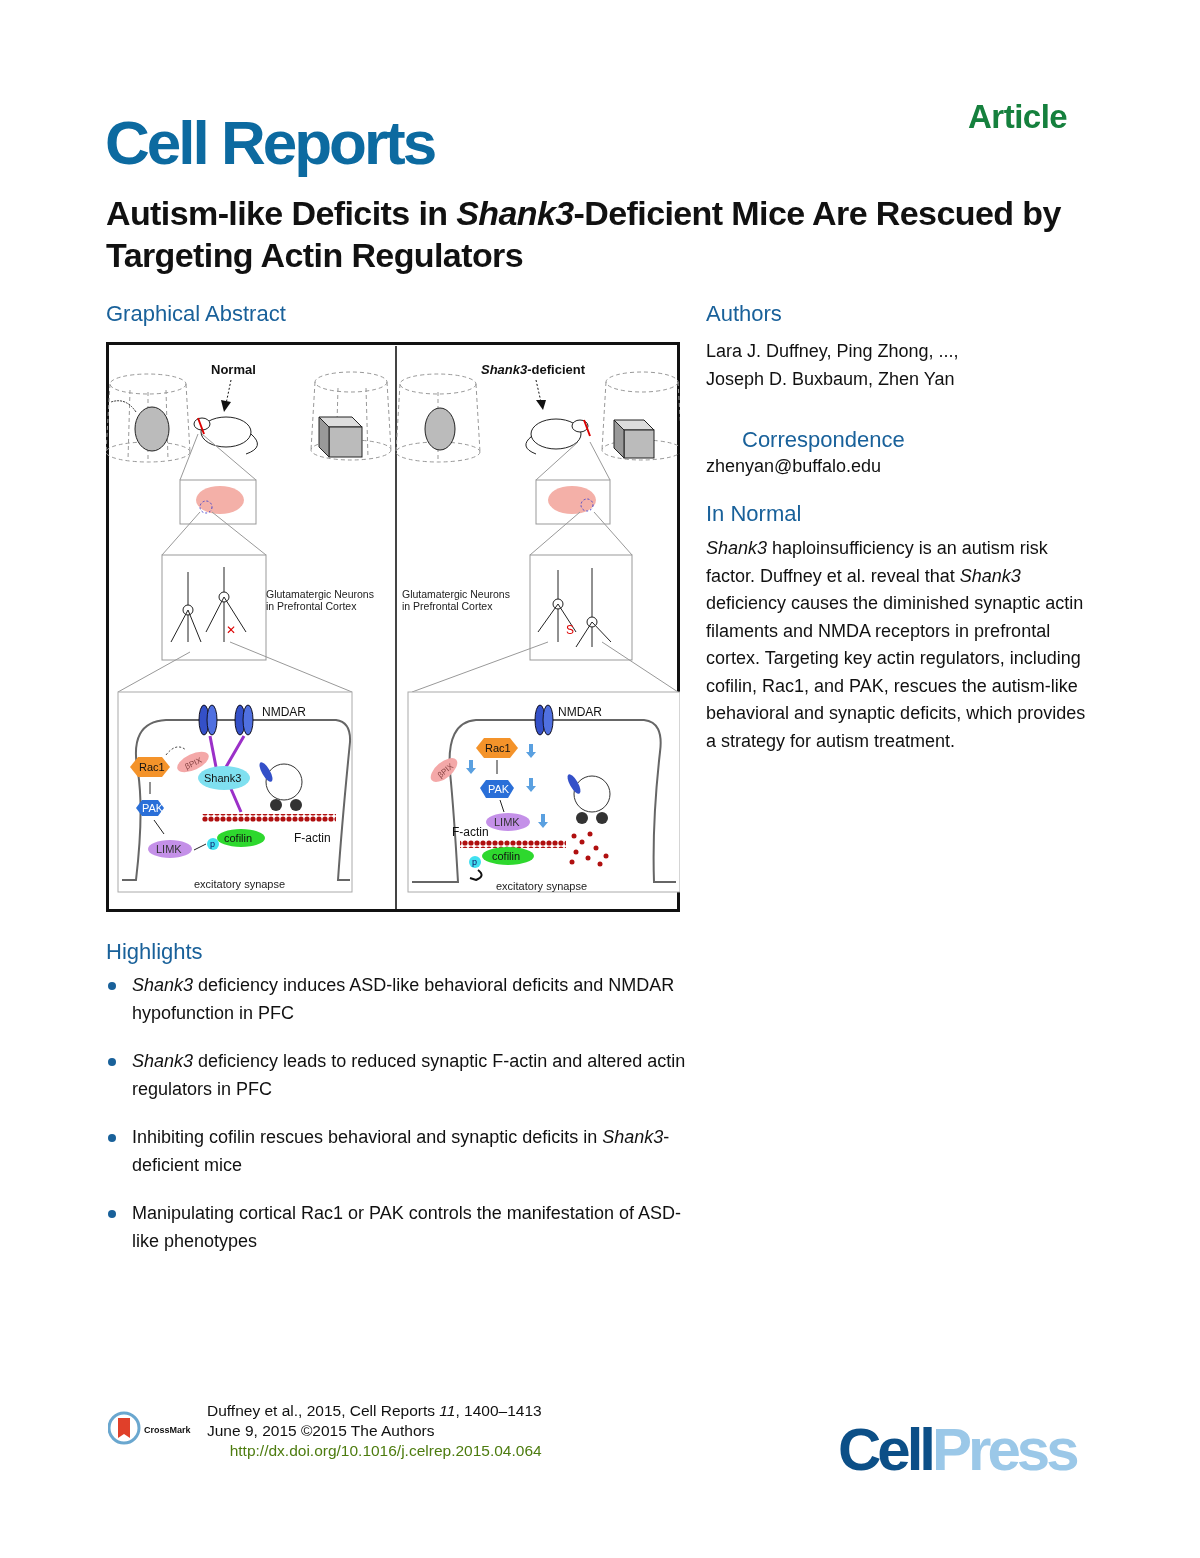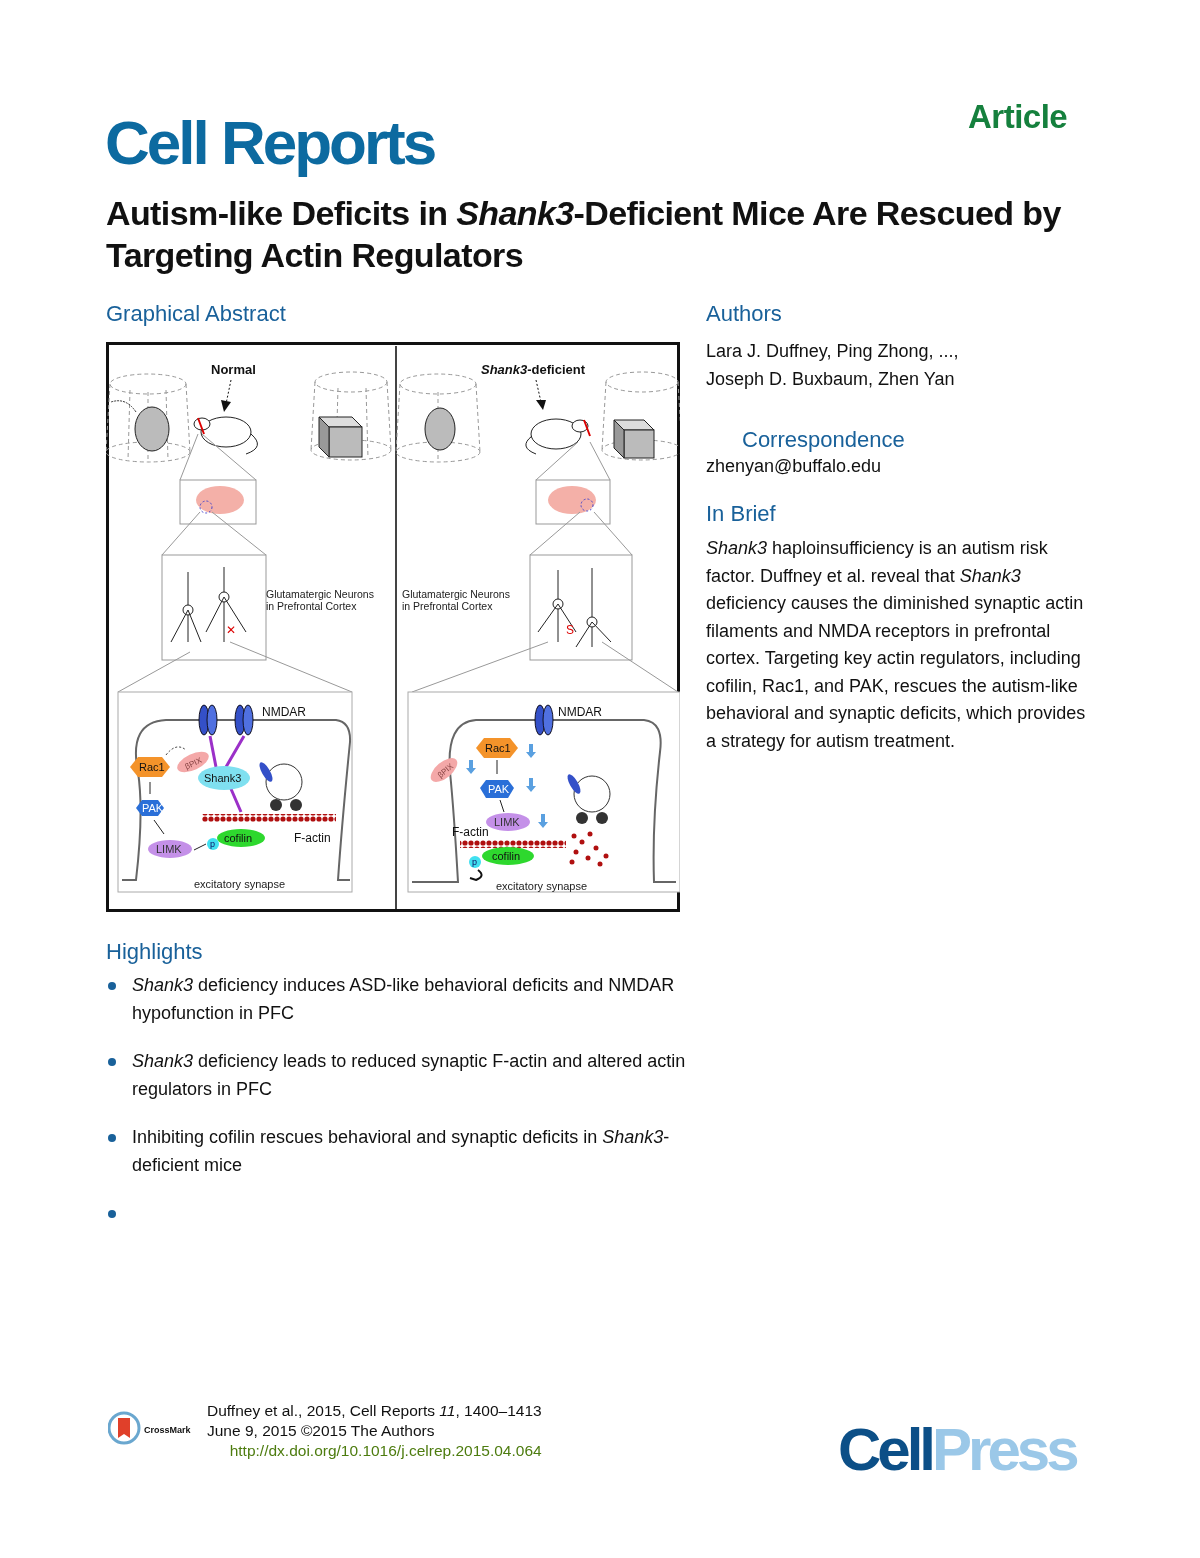--- a/index.html
+++ b/index.html
@@ -36,21 +36,21 @@
 </head>
 <body>
 
 <div class="abs article-tag">Article</div>
 <div class="abs journal-logo">Cell Reports</div>
 <div class="abs title"><span>Autism-like Deficits in </span><i>Shank3</i><span>-Deficient Mice Are Rescued by Targeting Actin Regulators</span></div>
 
 <div class="abs sec-head gabs-head">Graphical Abstract</div>
 <div class="abs sec-head authors-head">Authors</div>
 <div class="abs sec-head corr-head">Correspondence</div>
-<div class="abs sec-head brief-head">In Brief</div>
+<div class="abs sec-head brief-head">In Normal</div>
 <div class="abs sec-head hl-head">Highlights</div>
 
 <div class="abs body-text authors">
   <div>Lara J. Duffney, Ping Zhong, ...,</div>
   <div>Joseph D. Buxbaum, Zhen Yan</div>
 </div>
 
 <div class="abs body-text email">zhenyan@buffalo.edu</div>
 
 <div class="abs body-text brief"><i>Shank3</i><span> haploinsufficiency is an autism risk factor. Duffney et al. reveal that </span><i>Shank3</i><span> deficiency causes the diminished synaptic actin filaments and NMDA receptors in prefrontal cortex. Targeting key actin regulators, including cofilin, Rac1, and PAK, rescues the autism-like behavioral and synaptic deficits, which provides a strategy for autism treatment.</span></div>
@@ -273,21 +273,21 @@
     <circle cx="186" cy="476" r="6" fill="#333"></circle>
       <circle cx="206" cy="476" r="6" fill="#333"></circle>
     <text x="100" y="548" font-size="11" fill="#222">excitatory synapse</text>
   </g>
 </svg>
 
 <ul class="abs hl-list">
   <li class="hl-item"><span class="hl-bullet"></span><i>Shank3</i><span> deficiency induces ASD-like behavioral deficits and NMDAR hypofunction in PFC</span></li>
   <li class="hl-item"><span class="hl-bullet"></span><i>Shank3</i><span> deficiency leads to reduced synaptic F-actin and altered actin regulators in PFC</span></li>
   <li class="hl-item"><span class="hl-bullet"></span><span>Inhibiting cofilin rescues behavioral and synaptic deficits in </span><i>Shank3</i><span>-deficient mice</span></li>
-  <li class="hl-item"><span class="hl-bullet"></span></li>
+  <li class="hl-item"><span class="hl-bullet"></span><span>Manipulating cortical Rac1 or PAK controls the manifestation of ASD-like phenotypes</span></li>
 </ul>
 
 <svg class="abs crossmark" viewBox="0 0 120 36">
   <circle cx="16" cy="18" r="15" fill="#fff" stroke="#6aa7cf" stroke-width="3"></circle>
   <path d="M10 8 L22 8 L22 28 L16 24 L10 28 Z" fill="#e0402a"></path>
   <text x="36" y="23" font-size="9" font-weight="bold" fill="#111">CrossMark</text>
 </svg>
 <div class="abs citation">
   <div><span>Duffney et al., 2015, Cell Reports </span><i>11</i><span>, 1400–1413</span></div>
   <div>June 9, 2015 ©2015 The Authors</div>

